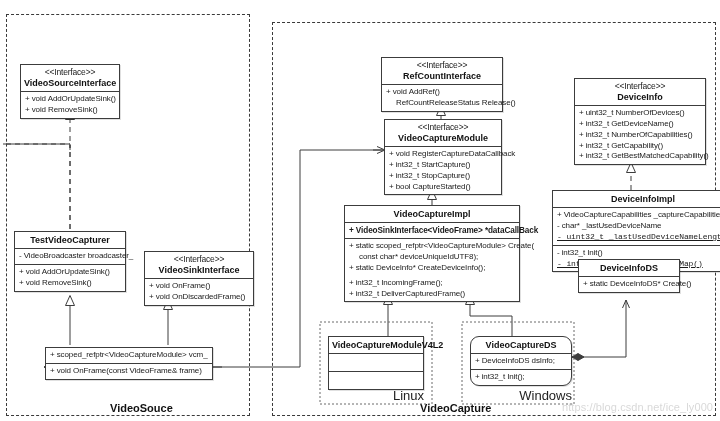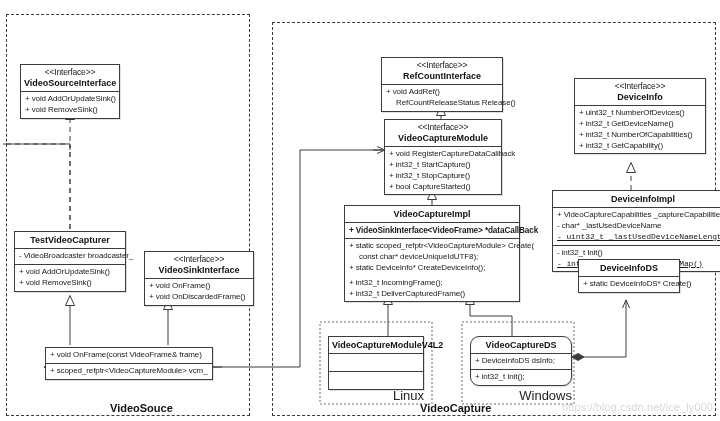--- a/index.html
+++ b/index.html
@@ -175,24 +175,24 @@
       <span class="cname">VideoSinkInterface</span>
     </div>
     <div class="sect">
       <div class="row">+ void OnFrame()</div>
       <div class="row">+ void OnDiscardedFrame()</div>
     </div>
   </div>
 
   <div class="cls" style="left:45px;top:347px;width:168px;">
     <div class="sect">
+      <div class="row">+ scoped_refptr&lt;VideoCaptureModule&gt; vcm_</div>
+    </div>
+    <div class="sect">
       <div class="row">+ void OnFrame(const VideoFrame&amp; frame)</div>
-    </div>
-    <div class="sect">
-      <div class="row">+ scoped_refptr&lt;VideoCaptureModule&gt; vcm_</div>
     </div>
   </div>
 
   <div class="cls" style="left:381px;top:57px;width:122px;">
     <div class="hdr">
       <span class="stereo">&lt;&lt;Interface&gt;&gt;</span>
       <span class="cname">RefCountInterface</span>
     </div>
     <div class="sect">
       <div class="row">+ void AddRef()</div>
@@ -216,20 +216,21 @@
   <div class="cls" style="left:574px;top:78px;width:132px;">
     <div class="hdr">
       <span class="stereo">&lt;&lt;Interface&gt;&gt;</span>
       <span class="cname">DeviceInfo</span>
     </div>
     <div class="sect">
       <div class="row">+ uint32_t NumberOfDevices()</div>
       <div class="row">+ int32_t GetDeviceName()</div>
       <div class="row">+ int32_t NumberOfCapabilities()</div>
       <div class="row">+ int32_t GetCapability()</div>
+      <div class="row">+ int32_t GetBestMatchedCapability()</div>
     </div>
   </div>
 
   <div class="cls" style="left:344px;top:205px;width:176px;">
     <div class="hdr">
       <span class="cname">VideoCaptureImpl</span>
     </div>
     <div class="sect">
       <div class="row bold">+ VideoSinkInterface&lt;VideoFrame&gt; *dataCallBack</div>
     </div>

